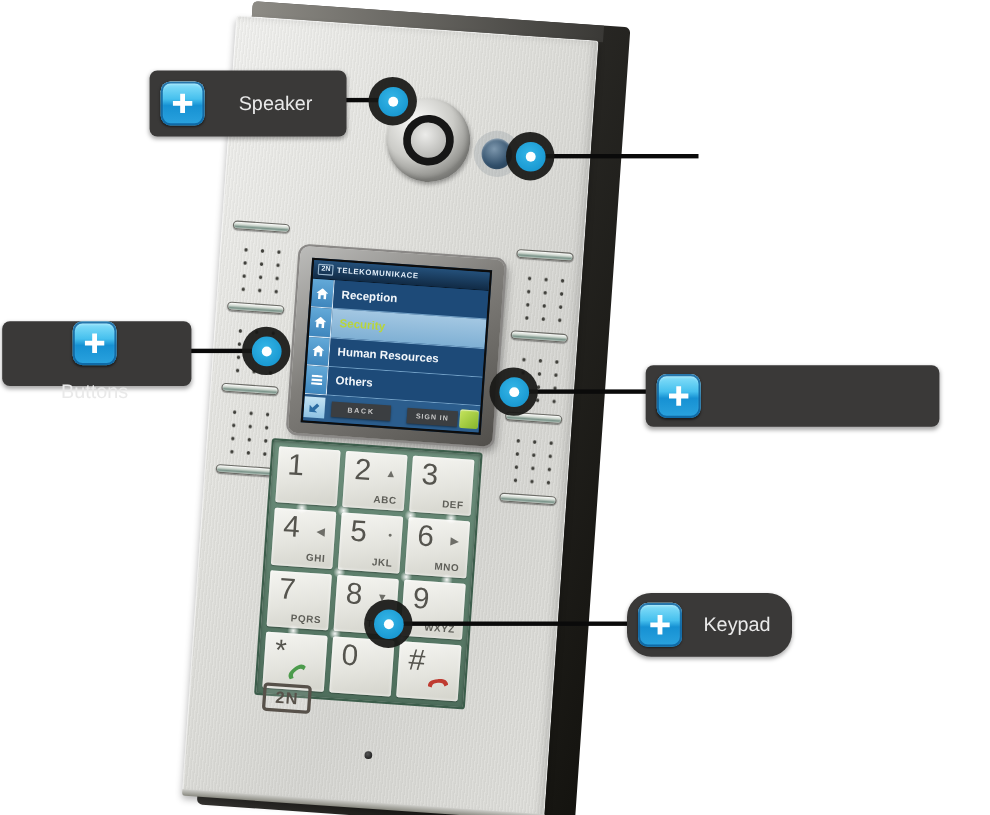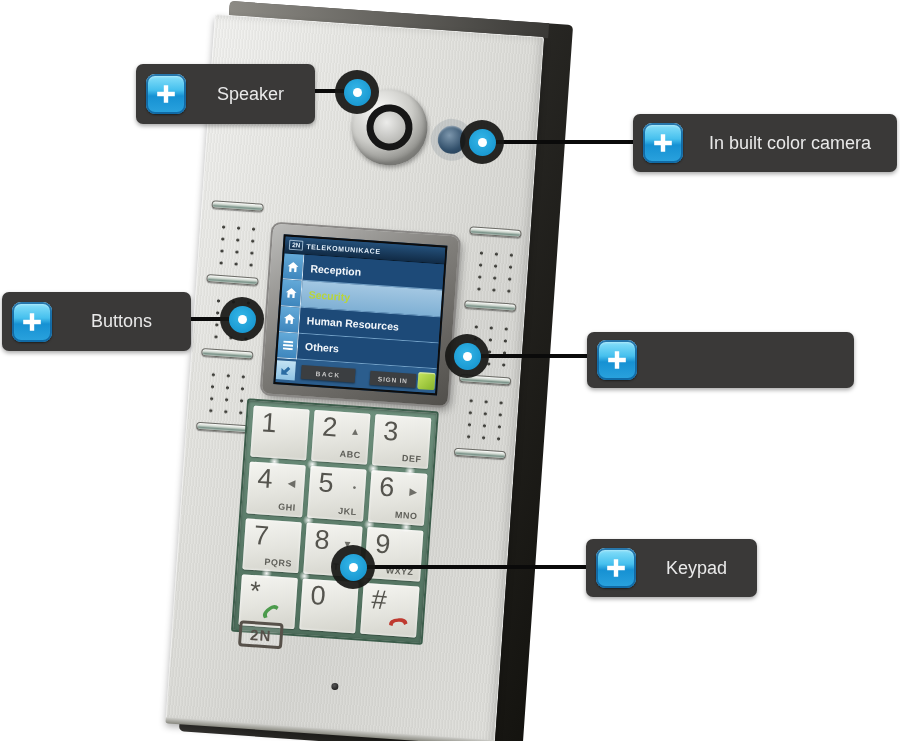--- a/index.html
+++ b/index.html
@@ -315,44 +315,36 @@
     </div>
 
   <div class="callout" style="left:136px; top:64px; width:179px; height:60px;">
     <span class="plus-btn">
         <svg width="22" height="22" viewBox="0 0 20 20">
           <path d="M8 2 h4 v6 h6 v4 h-6 v6 h-4 v-6 H2 V8 h6 Z" fill="#ffffff"></path>
         </svg>
       </span>
     <span class="callout-label">Speaker</span>
   </div>
-  <div class="callout" style="left:633px; top:114px; width:264px; height:58px;">
-    <span class="plus-btn">
-        <svg width="22" height="22" viewBox="0 0 20 20">
-          <path d="M8 2 h4 v6 h6 v4 h-6 v6 h-4 v-6 H2 V8 h6 Z" fill="#ffffff"></path>
-        </svg>
-      </span>
-    <span class="callout-label">In built color camera</span>
-  </div>
-  <div class="callout" style="left:2px; top:292px; width:189px; height:59px;">
+  <div class="callout" style="left:2px; top:292px; width:172px; height:59px;flex-direction:column;">
     <span class="plus-btn">
         <svg width="22" height="22" viewBox="0 0 20 20">
           <path d="M8 2 h4 v6 h6 v4 h-6 v6 h-4 v-6 H2 V8 h6 Z" fill="#ffffff"></path>
         </svg>
       </span>
     <span class="callout-label">Buttons</span>
   </div>
   <div class="callout" style="left:587px; top:332px; width:267px; height:56px;">
     <span class="plus-btn">
         <svg width="22" height="22" viewBox="0 0 20 20">
           <path d="M8 2 h4 v6 h6 v4 h-6 v6 h-4 v-6 H2 V8 h6 Z" fill="#ffffff"></path>
         </svg>
       </span>
   </div>
-  <div class="callout" style="left:586px; top:539px; width:171px; height:58px;">
+  <div class="callout" style="left:570px; top:539px; width:150px; height:58px;border-radius:22px;">
     <span class="plus-btn">
         <svg width="22" height="22" viewBox="0 0 20 20">
           <path d="M8 2 h4 v6 h6 v4 h-6 v6 h-4 v-6 H2 V8 h6 Z" fill="#ffffff"></path>
         </svg>
       </span>
     <span class="callout-label">Keypad</span>
   </div>
 
 </div>
 

